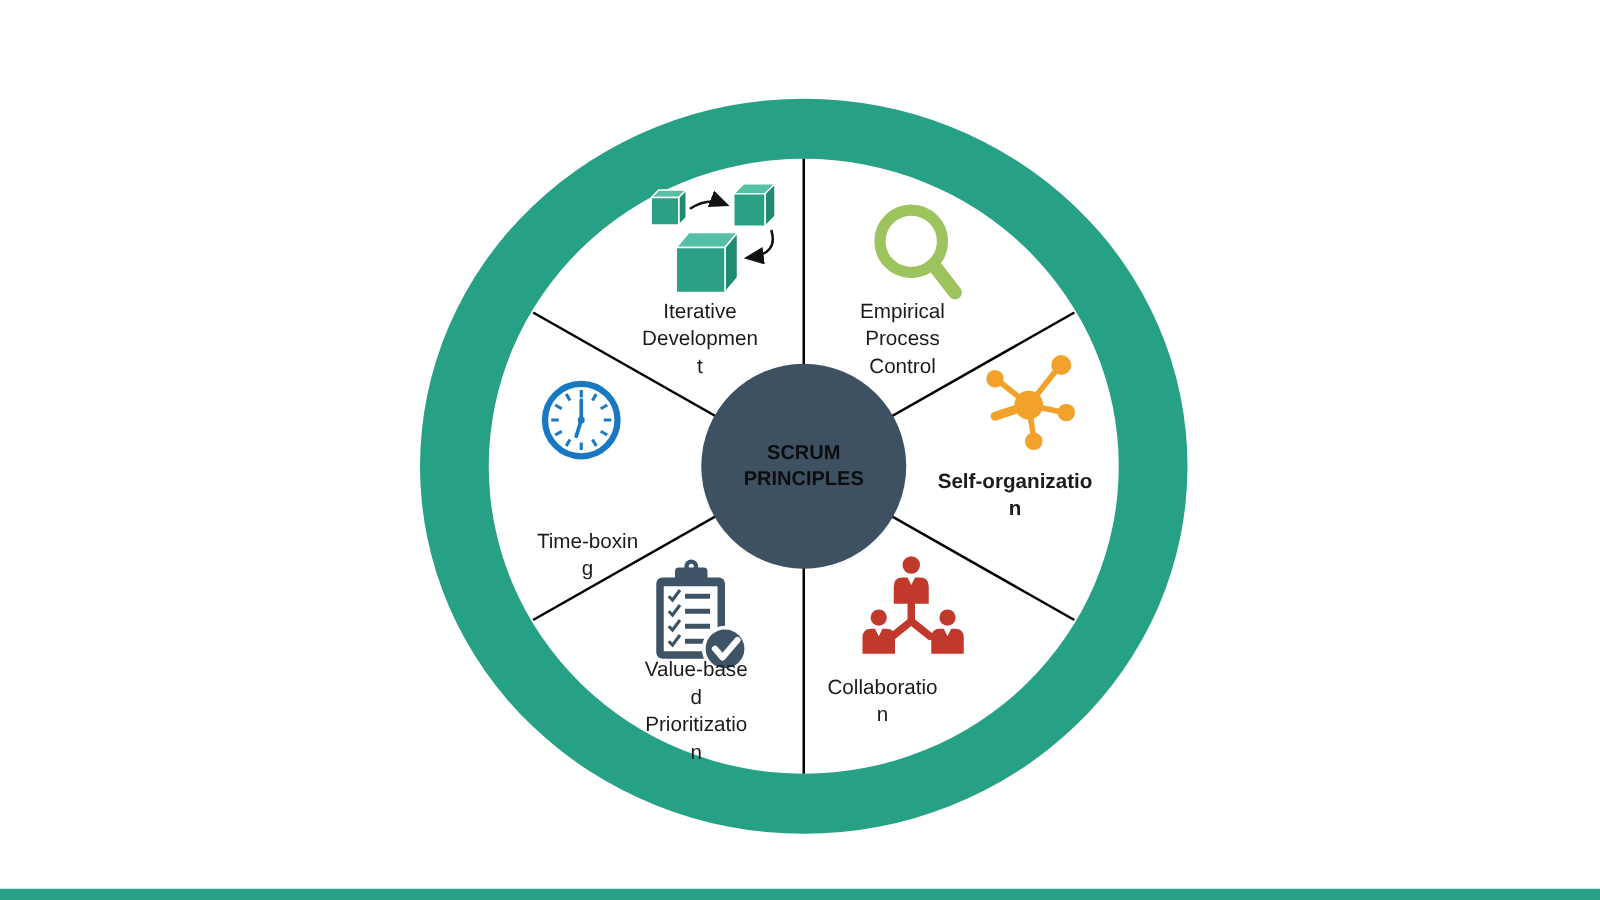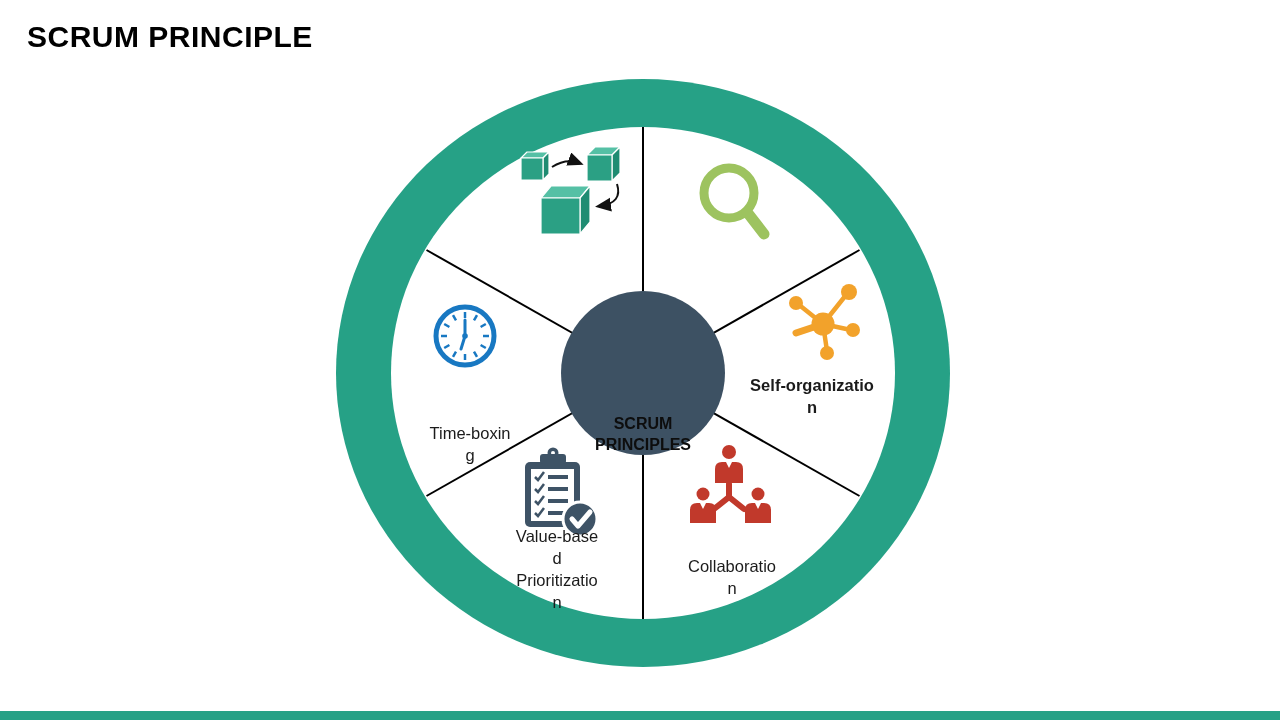--- a/index.html
+++ b/index.html
@@ -43,21 +43,21 @@
   }
   .hub {
     position: absolute;
     left: 561px; top: 291px;
     width: 164px; height: 164px;
     border-radius: 50%;
     background: #3D5163;
     display: flex;
     flex-direction: column;
     align-items: center;
-    justify-content: flex-end;
+    justify-content: center;
     text-align: center;
   }
   .hub .hub-line {
     font-size: 16px;
     font-weight: bold;
     color: #0d0d0d;
     line-height: 21px;
   }
 
   .seg-label {
@@ -77,21 +77,20 @@
     left: 0; bottom: 0;
     width: 1280px; height: 9px;
     background: #26A186;
   }
 </style>
 </head>
 <body>
 
 <div class="stage">
 
-  <div class="page-title">SCRUM PRINCIPLE</div>
 
   <div class="wheel-ring"></div>
 
   <div class="wheel-inner"></div>
 
   <svg class="divider-svg" viewBox="0 0 614 588">
     <g stroke="#000000" stroke-width="2">
       <line x1="307" y1="294" x2="307" y2="48"></line>
       <line x1="307" y1="294" x2="307" y2="540"></line>
       <line x1="307" y1="294" x2="523.5" y2="171"></line>
@@ -214,28 +213,38 @@
     <line x1="40" y1="43" x2="40" y2="27" stroke="#1878C2" stroke-width="3" stroke-linecap="round"></line>
     <line x1="40" y1="43" x2="36" y2="56" stroke="#1878C2" stroke-width="3" stroke-linecap="round"></line>
     <circle cx="40" cy="43" r="2.8" fill="#1878C2"></circle>
   </svg>
 
   <div class="hub">
     <div class="hub-line">SCRUM</div>
     <div class="hub-line">PRINCIPLES</div>
   </div>
 
-
+  <div class="seg-label" style="left:560px; top:238px;">
+    <div>Iterative</div>
+    <div>Developmen</div>
+    <div>t</div>
+  </div>
+
+  <div class="seg-label" style="left:722px; top:238px;">
+    <div>Empirical</div>
+    <div>Process</div>
+    <div>Control</div>
+  </div>
 
   <div class="seg-label" style="left:812px; top:374px;font-weight:bold;">
     <div>Self-organizatio</div>
     <div>n</div>
   </div>
 
-  <div class="seg-label" style="left:732px; top:539px;margin-top:16px;">
+  <div class="seg-label" style="left:706px; top:539px;">
     <div>Collaboratio</div>
     <div>n</div>
   </div>
 
   <div class="seg-label" style="left:557px; top:509px;margin-top:16px;">
     <div>Value-base</div>
     <div>d</div>
     <div>Prioritizatio</div>
     <div>n</div>
   </div>

